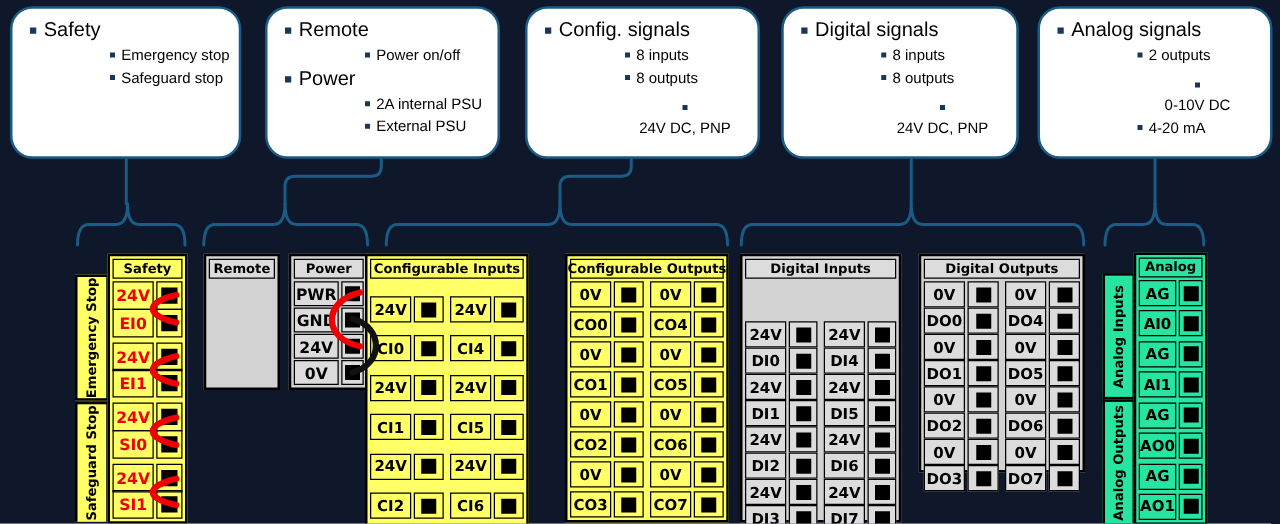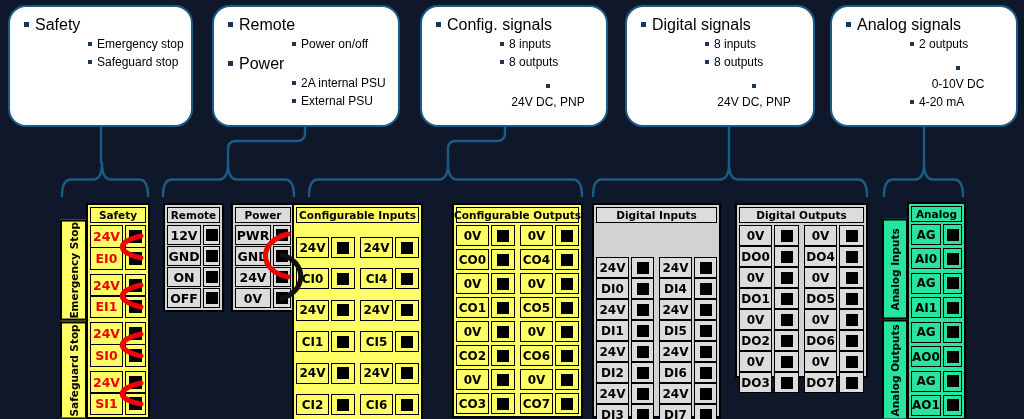--- a/index.html
+++ b/index.html
@@ -263,46 +263,20 @@
             <div class="lbl">SI1</div>
             <div class="term">
               <div class="sq"></div>
             </div>
           </div>
         </div>
       </div>
   </div>
   <div id="blk-remote" class="block gray">
     <div class="hdr">Remote</div>
-    <div class="rows">
-        <div class="row">
-          <div class="lbl">12V</div>
-          <div class="term">
-            <div class="sq"></div>
-          </div>
-        </div>
-        <div class="row">
-          <div class="lbl">GND</div>
-          <div class="term">
-            <div class="sq"></div>
-          </div>
-        </div>
-        <div class="row">
-          <div class="lbl">ON</div>
-          <div class="term">
-            <div class="sq"></div>
-          </div>
-        </div>
-        <div class="row">
-          <div class="lbl">OFF</div>
-          <div class="term">
-            <div class="sq"></div>
-          </div>
-        </div>
-      </div>
   </div>
   <div id="blk-power" class="block gray">
     <div class="hdr">Power</div>
     <div class="rows">
         <div class="row">
           <div class="lbl">PWR</div>
           <div class="term">
             <div class="sq"></div>
           </div>
         </div>

